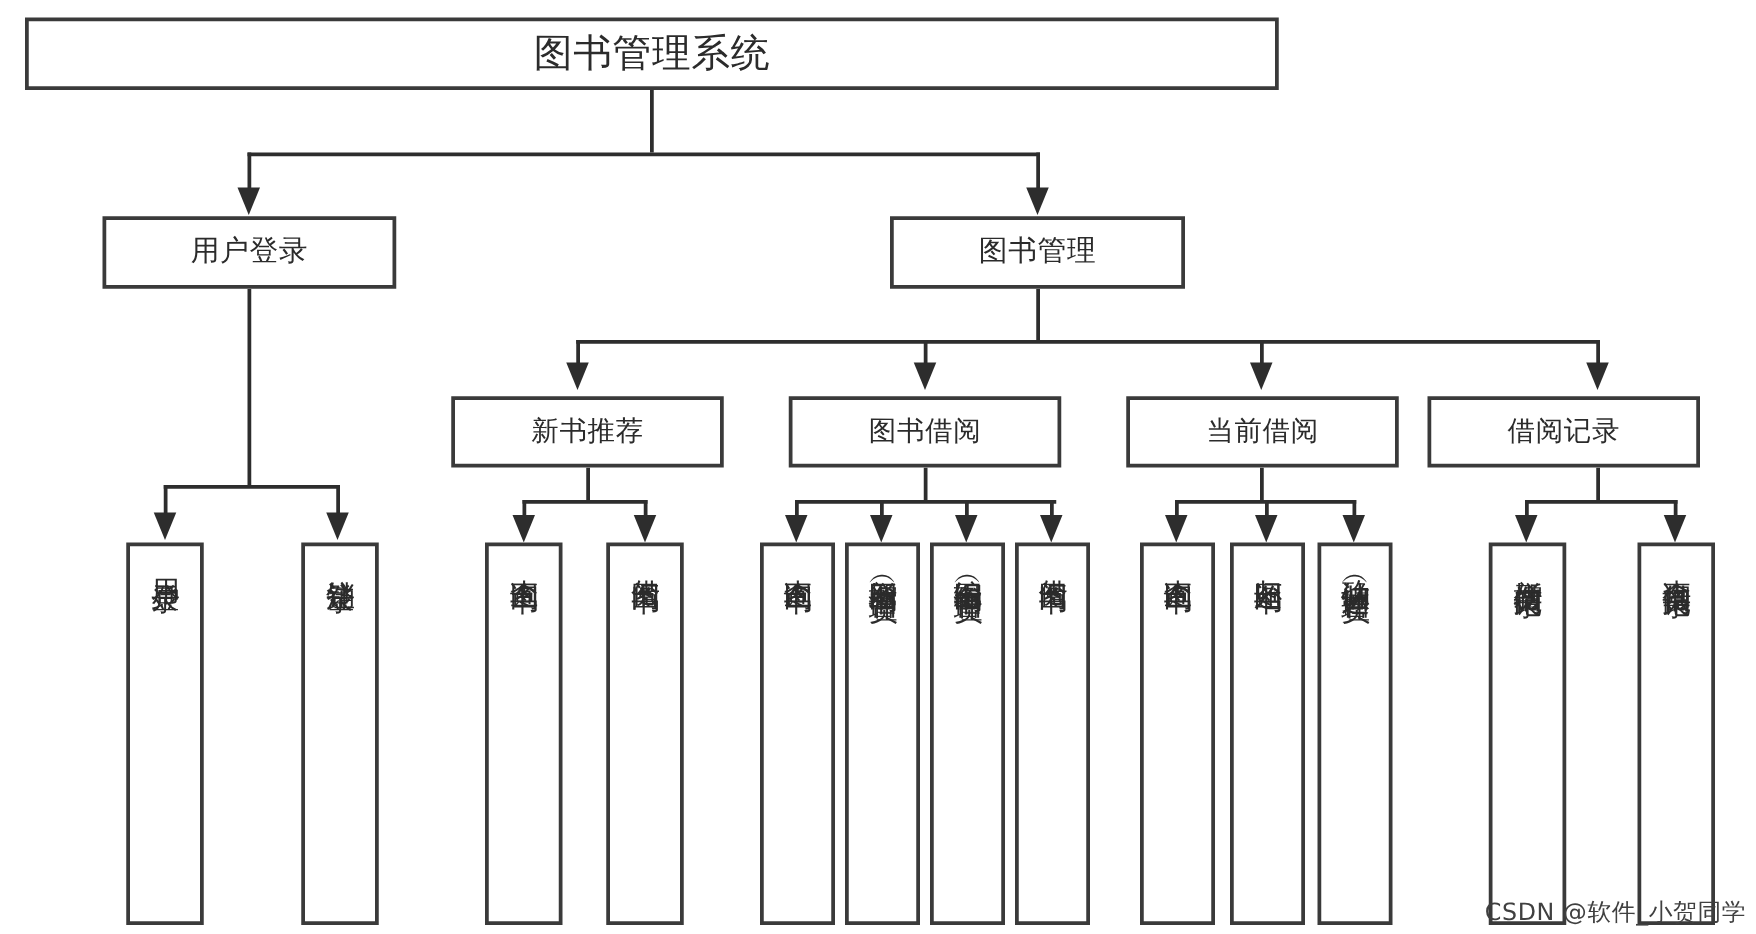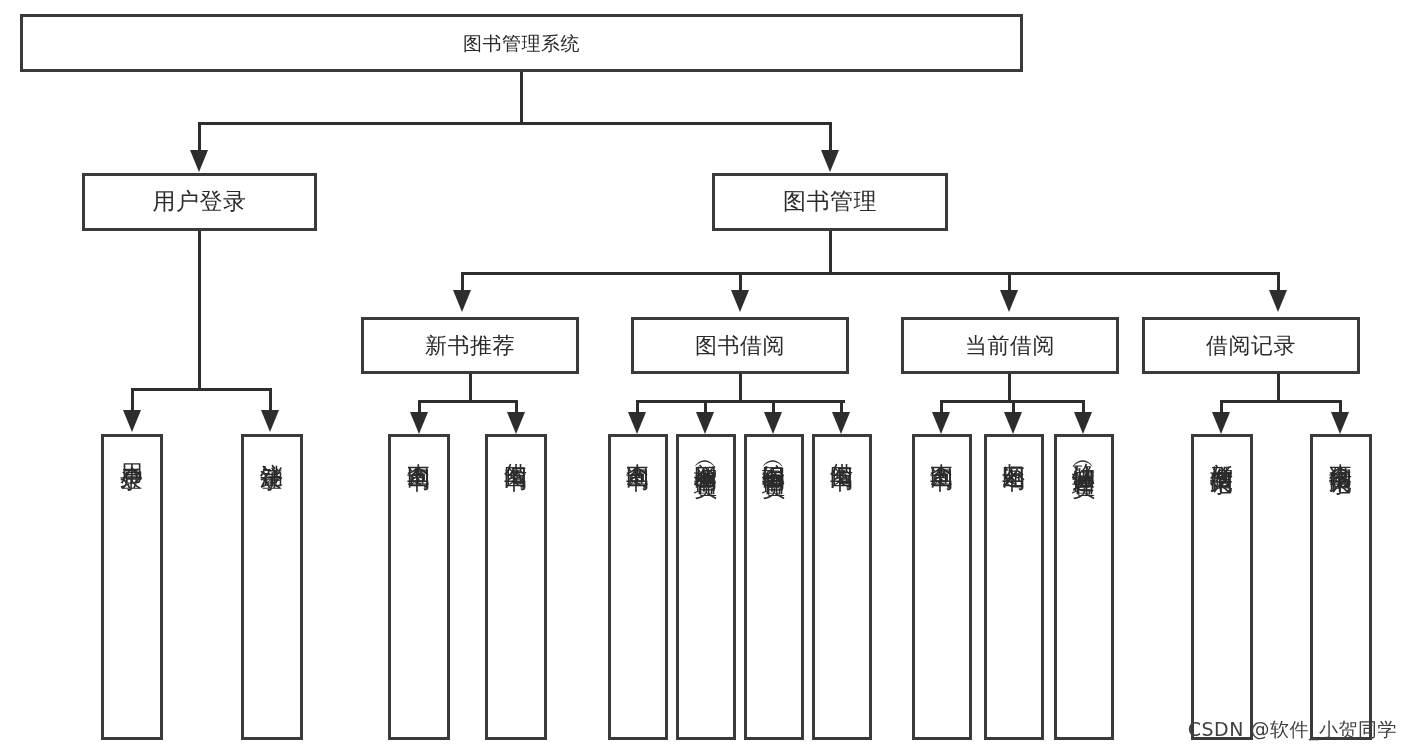--- a/index.html
+++ b/index.html
@@ -28,21 +28,21 @@
     justify-content: center;
     text-align: center;
     z-index: 3;
   }
   .node .label {
     display: block;
     line-height: 1.18;
     letter-spacing: 0.5px;
     white-space: nowrap;
   }
-  .node.root .label { font-size: 19px; }
+  .node.root .label { font-size: 31px; }
   .node.lvl1 .label { font-size: 23px; }
   .node.lvl2 .label { font-size: 22px; }
   .node.leaf {
     align-items: flex-start;
     padding-top: 8px;
   }
   .node.leaf .label {
     writing-mode: vertical-rl;
     text-orientation: upright;
     font-size: 23px;

